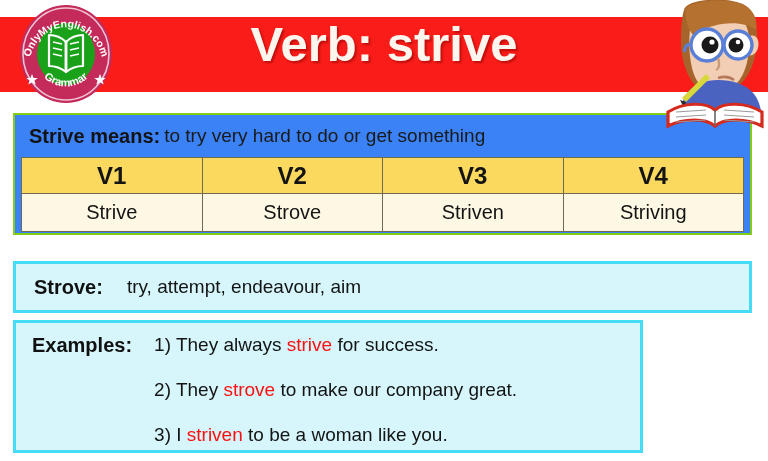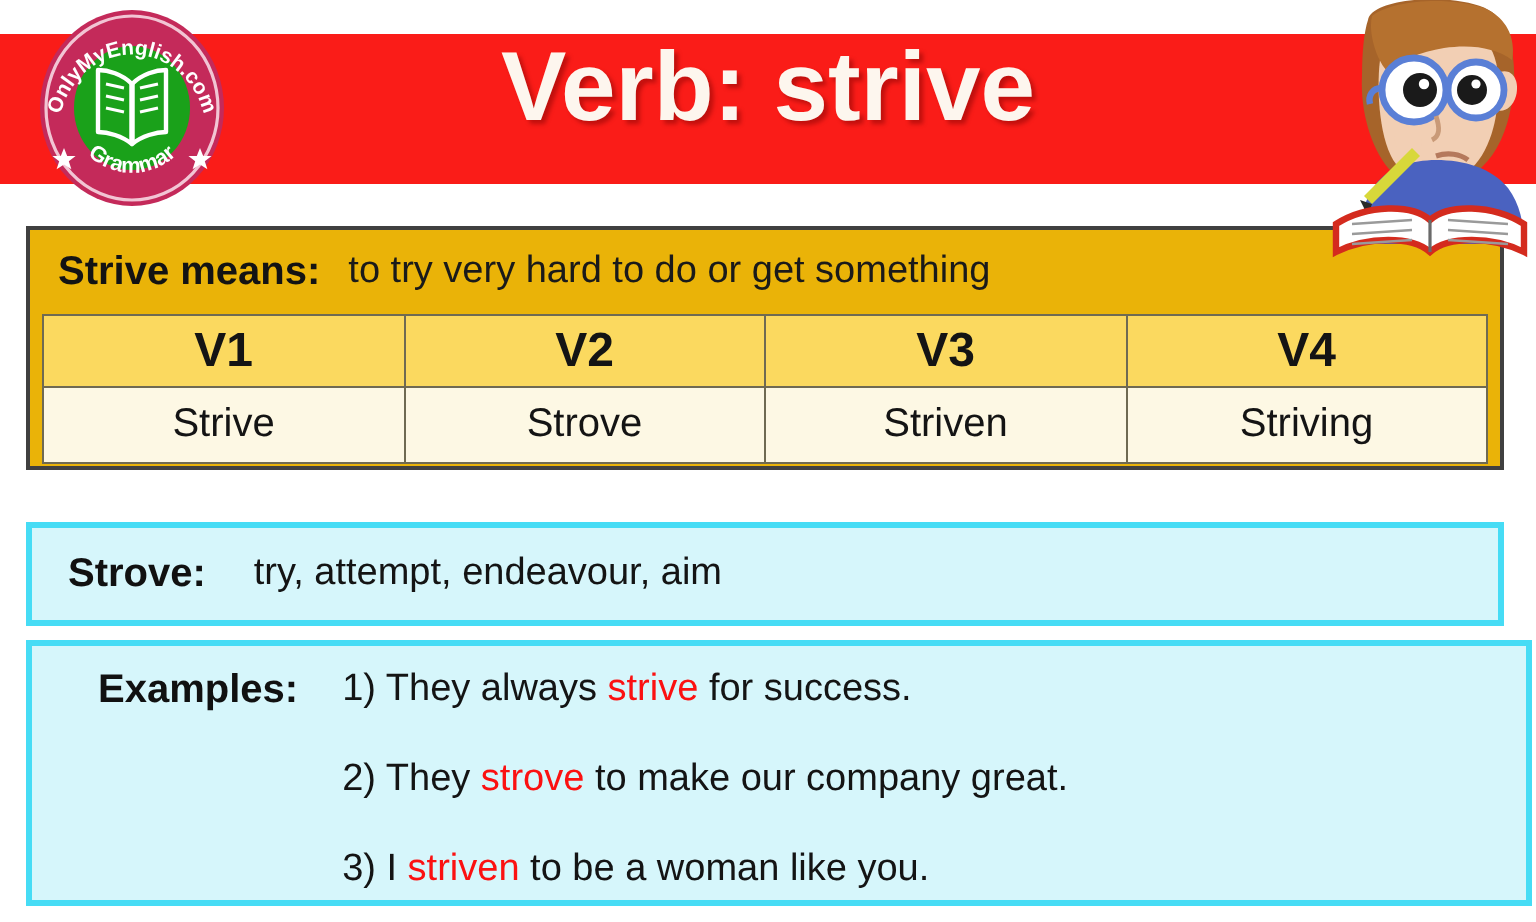--- a/index.html
+++ b/index.html
@@ -62,41 +62,41 @@
   }
 
   
   .panel-top {
     position: absolute;
     left: 13px;
     top: 113px;
     width: 739px;
     height: 122px;
     box-sizing: border-box;
-    border: 2px solid #404040;
-    background: #eab308;
+    border: 2px solid #84cc16;
+    background: #3b82f6;
     z-index: 2;
   }
   .means-row {
     height: 42px;
     display: flex;
     align-items: center;
     padding-left: 14px;
   }
   .means-label {
     font-size: 20px;
     font-weight: bold;
     color: #131313;
     white-space: nowrap;
     font-family: "Liberation Sans", sans-serif;
   }
   .means-text {
     font-size: 19px;
     color: #1a1a1a;
-    margin-left: 14px;
+    margin-left: 4px;
     white-space: nowrap;
     font-family: "Liberation Sans", sans-serif;
   }
 
   .vtable {
     margin: 0 6px 0 6px;
     border-collapse: collapse;
     width: calc(100% - 12px);
     table-layout: fixed;
   }
@@ -132,24 +132,24 @@
   .panel-syn {
     top: 261px;
     width: 739px;
     height: 52px;
     display: flex;
     align-items: center;
     padding-left: 18px;
   }
   .panel-ex {
     top: 320px;
-    width: 753px;
+    width: 630px;
     height: 133px;
     display: flex;
-    padding-left: 33px;
+    padding-left: 16px;
     padding-top: 11px;
   }
   .row-label {
     font-size: 20px;
     font-weight: bold;
     color: #111111;
     white-space: nowrap;
     font-family: "Liberation Sans", sans-serif;
   }
   .syn-text {

